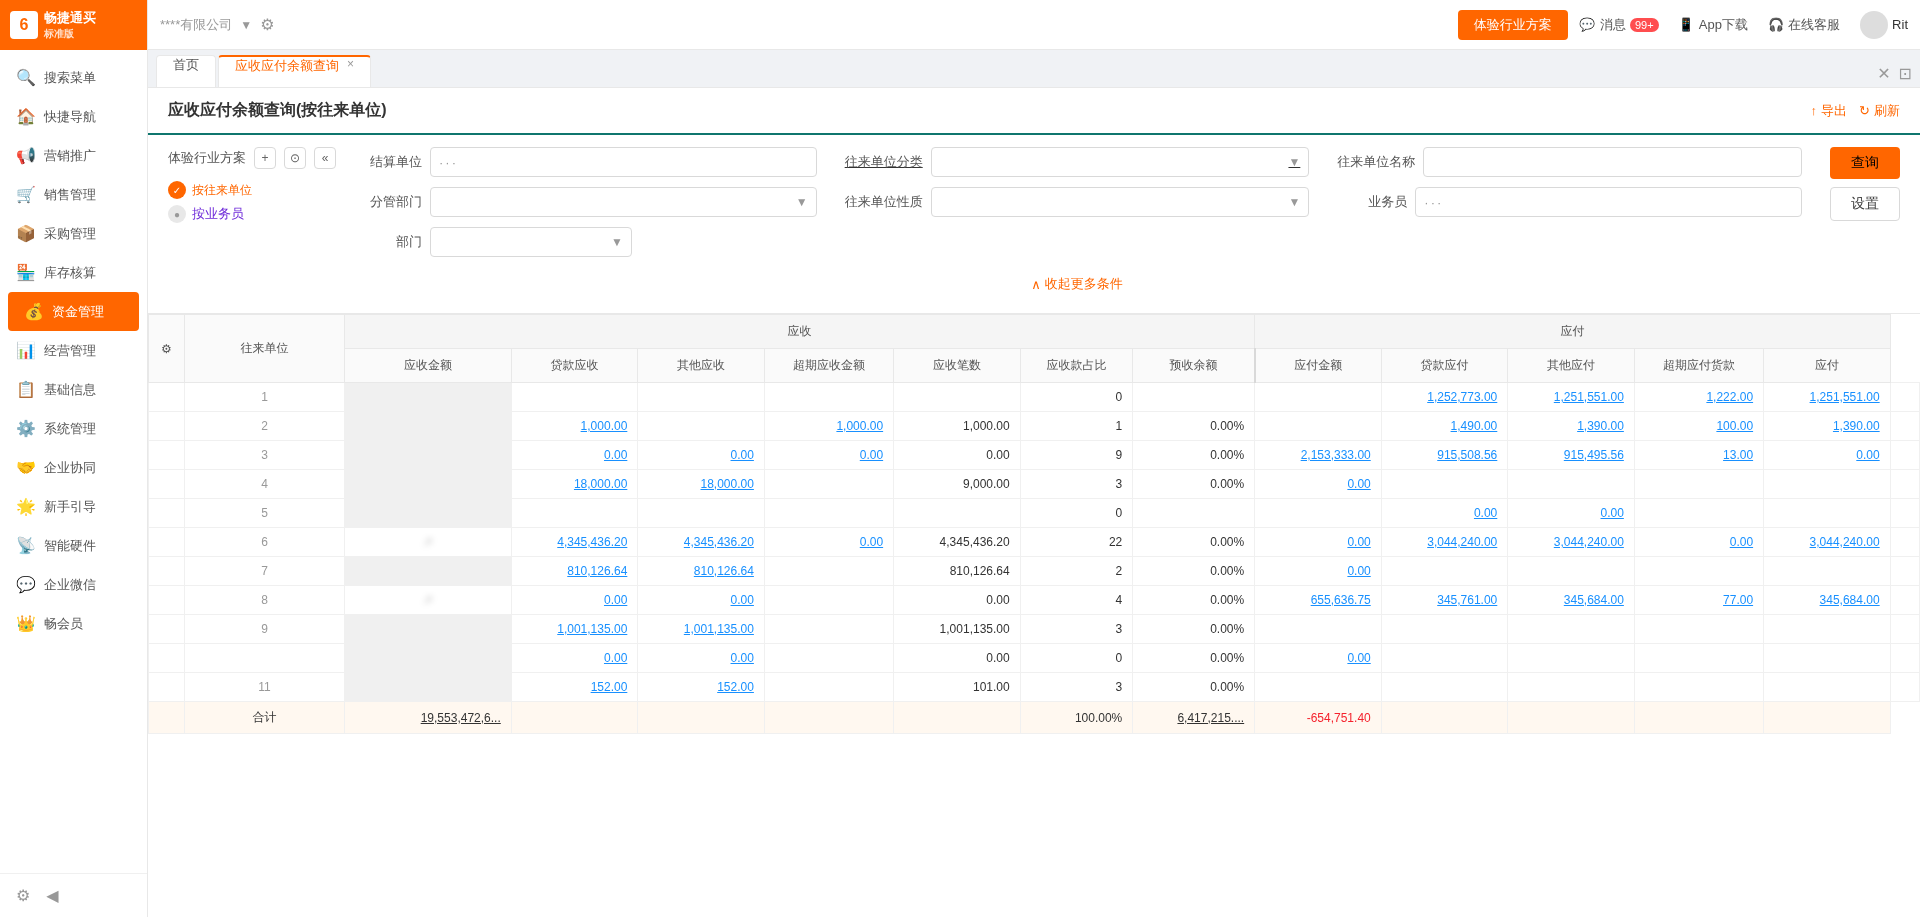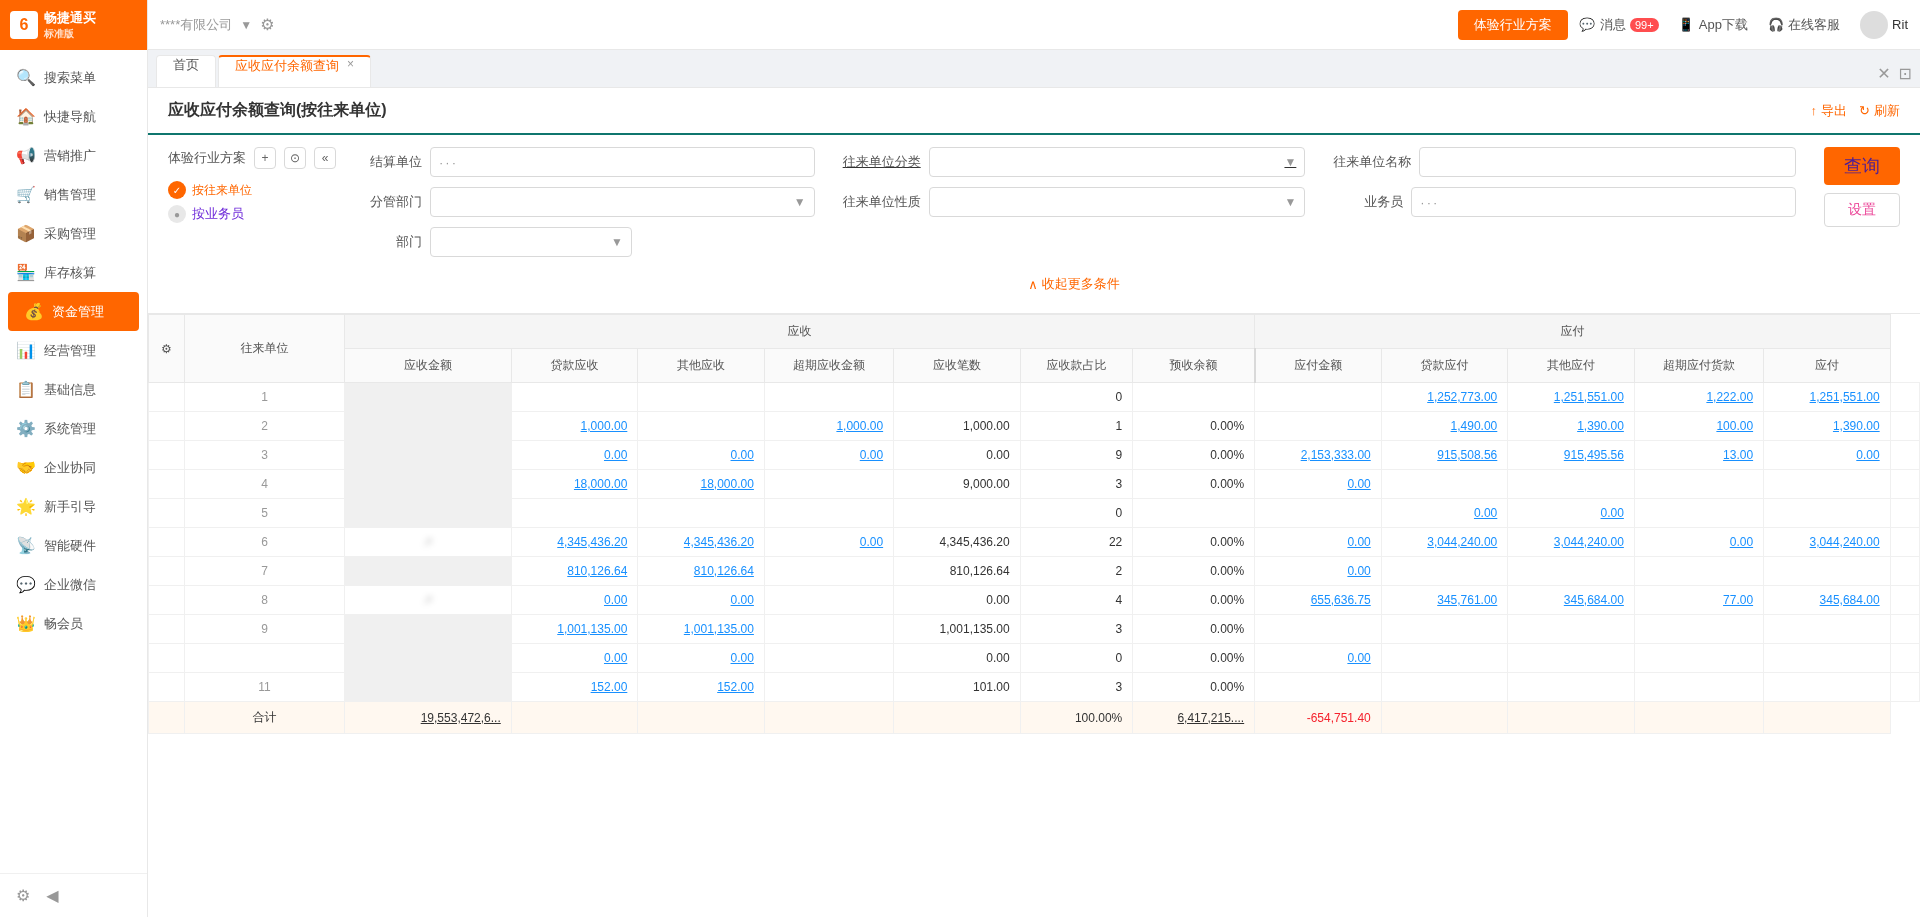--- a/index.html
+++ b/index.html
@@ -109,25 +109,25 @@
       flex: 1; height: 30px; border: 1px solid #d9d9d9; border-radius: 4px;
       padding: 0 8px; font-size: 13px; color: #333; display: flex; align-items: center;
       justify-content: space-between; cursor: pointer;
     }
     .filter-field-input .dots { color: #999; letter-spacing: 2px; }
     .filter-field-input .chevron { color: #999; font-size: 12px; }
 
     .filter-collapse { display: flex; align-items: center; justify-content: center; padding: 8px 0; cursor: pointer; color: #ff6600; font-size: 13px; gap: 4px; }
 
     .btn-query {
-      background: #ff6600; color: #4c1d95; border: none; padding: 7px 20px;
-      border-radius: 4px; cursor: pointer; font-size: 18px; min-width: 70px;
+      background: #ff6600; color: #000000; border: none; padding: 7px 20px;
+      border-radius: 4px; cursor: pointer; font-size: 14px; min-width: 70px;
     }
     .btn-setting {
-      background: #fff; color: #ec4899; border: 1px solid #d9d9d9; padding: 7px 20px;
+      background: #fff; color: #404040; border: 1px solid #d9d9d9; padding: 7px 20px;
       border-radius: 4px; cursor: pointer; font-size: 14px; min-width: 70px; margin-top: 4px;
     }
 
     
     .query-buttons { display: flex; flex-direction: column; gap: 4px; padding-left: 12px; }
 
     
     .table-area { flex: 1; overflow: auto; background: #fff; margin: 0; }
     .data-table { width: 100%; border-collapse: collapse; font-size: 12px; }
     .data-table th {

